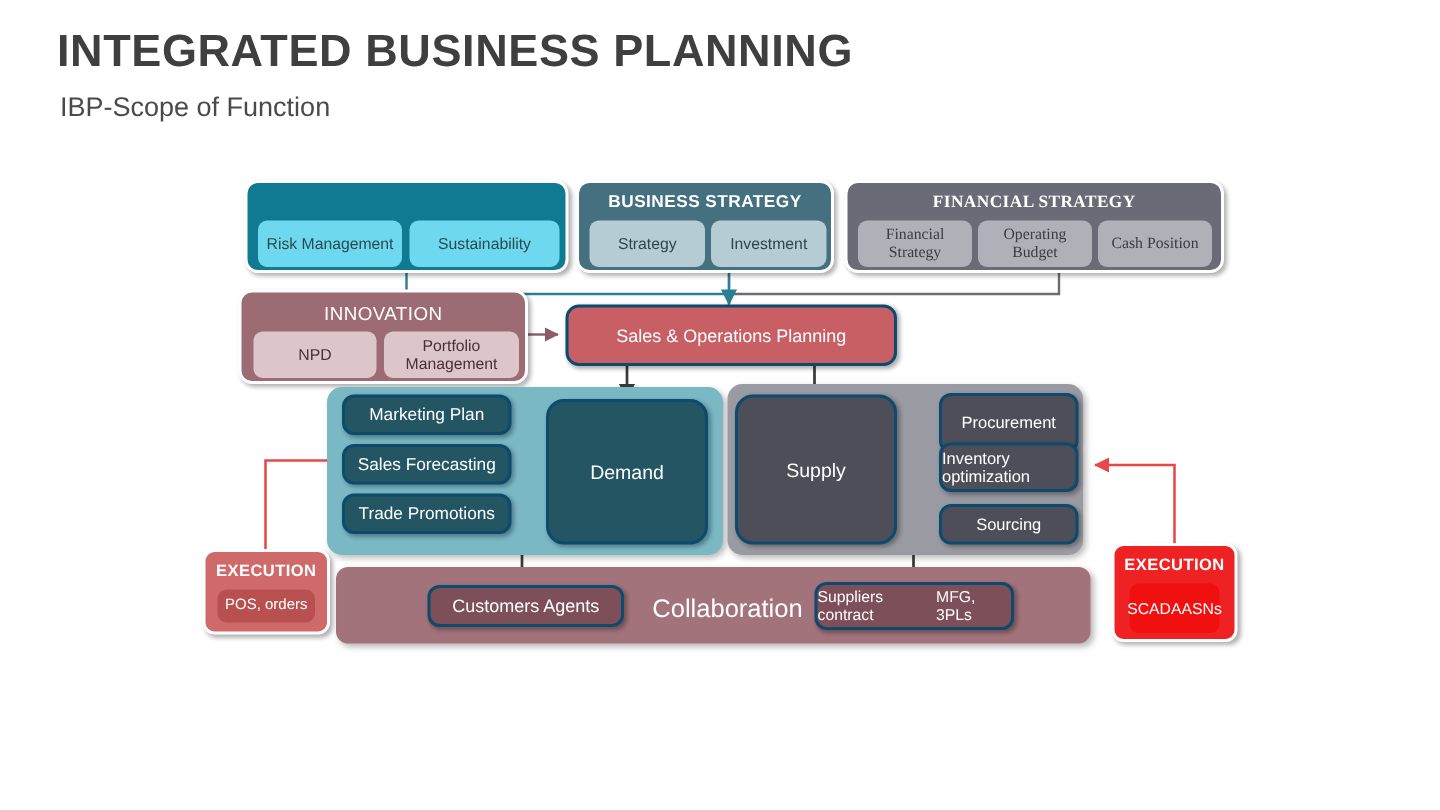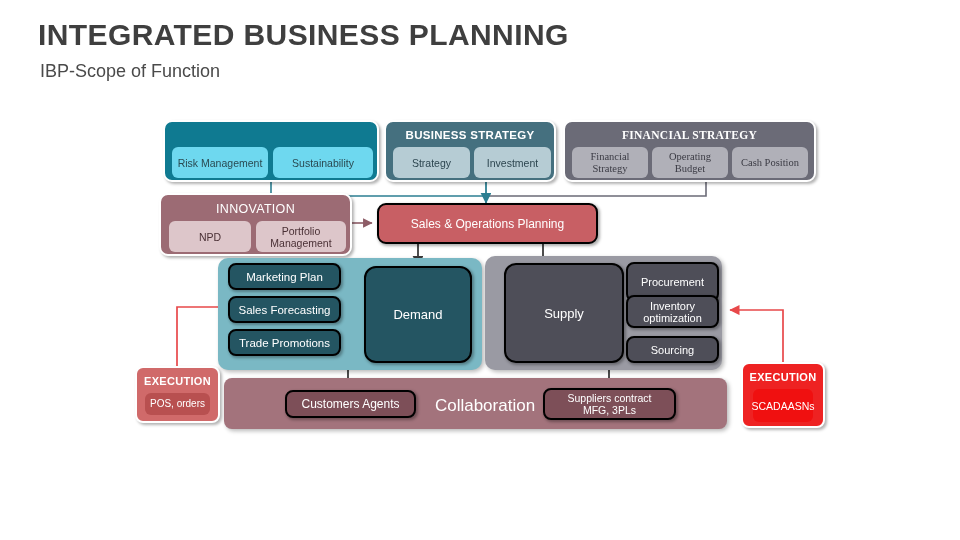--- a/index.html
+++ b/index.html
@@ -69,25 +69,25 @@
     justify-content: center;
     text-align: center;
     font-size: 10.5px;
     line-height: 12px;
     padding: 0 3px;
   }
   .box {
     position: absolute;
     box-sizing: border-box;
     border-radius: 8px;
-    border: 2px solid #000000;
+    border: 2px solid #0c4a6e;
     display: flex;
     align-items: center;
     justify-content: center;
-    text-align: center;
+    text-align: left;
     color: #ffffff;
     box-shadow: 1.5px 1.5px 3px rgba(0,0,0,0.32);
   }
   .container-panel {
     position: absolute;
     box-sizing: border-box;
     border-radius: 10px;
     box-shadow: 2px 2px 4px rgba(0,0,0,0.28);
   }
 
@@ -186,34 +186,34 @@
   <div class="container-panel" style="left:218px; top:258px; width:264px; height:112px; background:#7ab8c4;">
   </div>
   <div class="box" style="left:228px; top:263px; width:113px; height:27px; background:#245562; font-size:11.5px;">Marketing Plan</div>
   <div class="box" style="left:228px; top:296px; width:113px; height:27px; background:#245562; font-size:11.5px;">Sales Forecasting</div>
   <div class="box" style="left:228px; top:329px; width:113px; height:27px; background:#245562; font-size:11.5px;">Trade Promotions</div>
   <div class="box" style="left:364px; top:266px; width:108px; height:97px; background:#245562;
               font-size:13px; border-radius:12px;">Demand</div>
 
   <div class="container-panel" style="left:485px; top:256px; width:237px; height:114px; background:#9a9aa3;">
   </div>
-  <div class="box" style="left:504px; top:263px; width:120px; height:100px; background:#4e4e58;
+  <div class="box" style="left:490px; top:263px; width:108px; height:100px; background:#4e4e58;
               font-size:13px; border-radius:12px;">Supply</div>
   <div class="box" style="left:626px; top:262px; width:93px; height:40px; background:#4e4e58; font-size:11px;">Procurement</div>
   <div class="box" style="left:626px; top:295px; width:93px; height:33px; background:#4e4e58;
               font-size:11px; line-height:12px;">Inventory optimization</div>
   <div class="box" style="left:626px; top:336px; width:93px; height:27px; background:#4e4e58; font-size:11px;">Sourcing</div>
 
   <div class="container-panel" style="left:224px; top:378px; width:503px; height:51px; background:#a3737c; border-radius:8px;">
   </div>
   <div class="box" style="left:285px; top:390px; width:131px; height:28px; background:#7d4f58; font-size:12px;">Customers Agents</div>
   <div style="position:absolute; left:430px; top:396px; width:110px; text-align:center;
               color:#ffffff; font-size:17px;">Collaboration</div>
   <div class="box" style="left:543px; top:388px; width:133px; height:32px; background:#7d4f58;
-              font-size:10.5px; line-height:12px; flex-direction:column;">
+              font-size:10.5px; line-height:12px; ">
     <span>Suppliers contract</span>
     <span>MFG, 3PLs</span>
   </div>
 
   <div class="panel" style="left:135px; top:366px; width:85px; height:57px; background:#d06a6a; border-radius:8px;">
     <div class="panel-title" style="top:7px; font-size:11px;">EXECUTION</div>
     <div class="chip" style="left:8px; top:25px; width:65px; height:22px; background:#b85050; color:#ffffff; font-size:10px;">POS, orders</div>
   </div>
 
   <div class="panel" style="left:741px; top:362px; width:84px; height:66px; background:#ee2222; border-radius:8px;">

